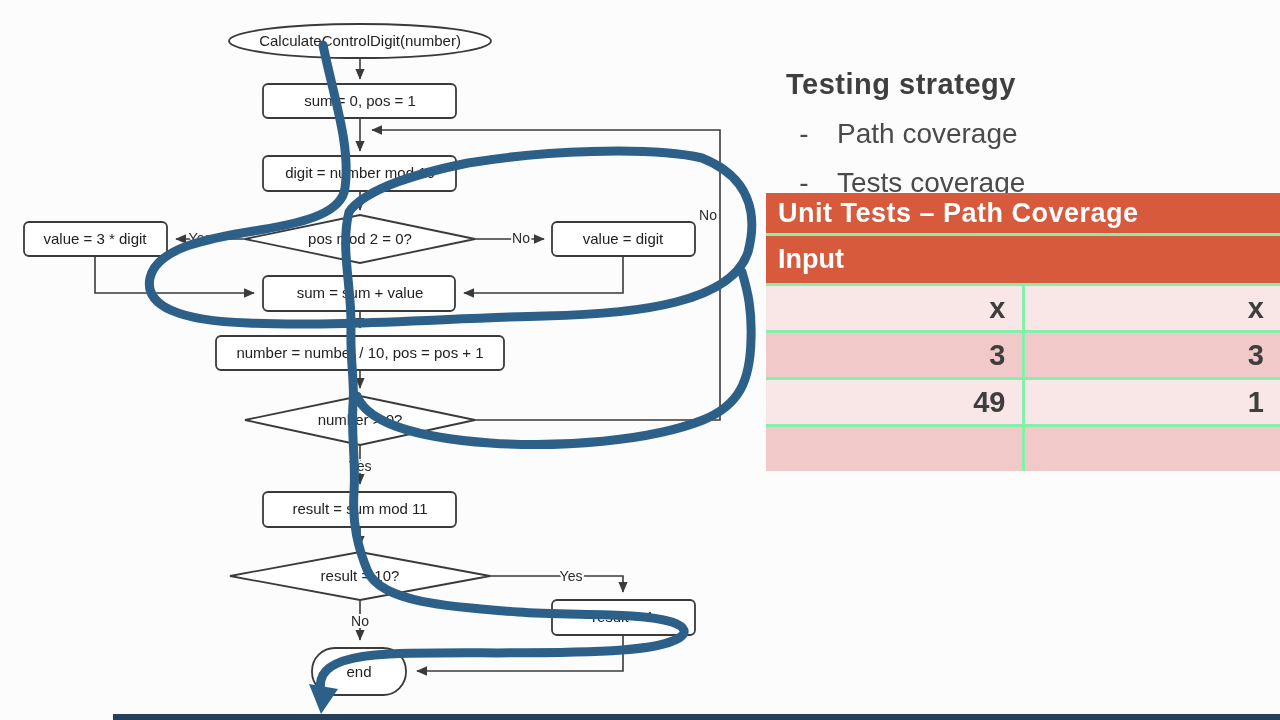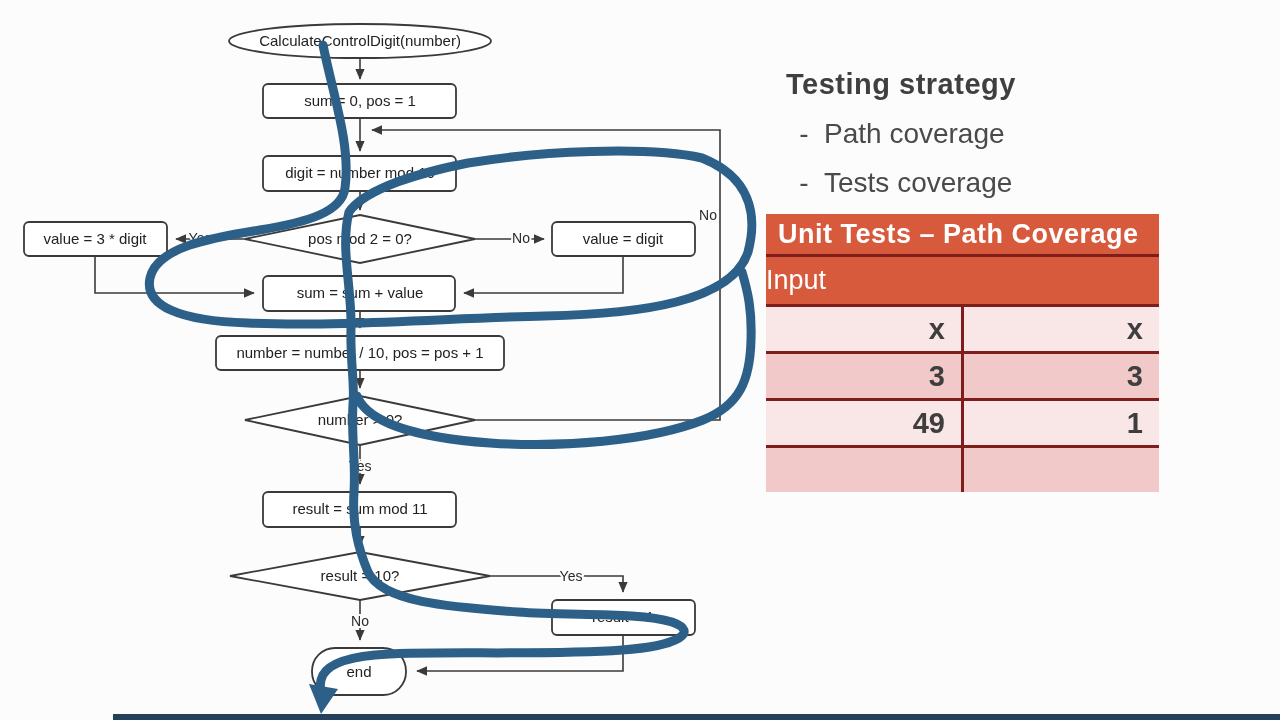--- a/index.html
+++ b/index.html
@@ -15,28 +15,28 @@
   .edge{fill:none;stroke:#3a3a3a;stroke-width:1.6;}
   .ntext{font-family:"Liberation Sans",sans-serif;font-size:15px;fill:#222;text-anchor:middle;}
   .ltext{font-family:"Liberation Sans",sans-serif;font-size:14px;fill:#2b2b2b;text-anchor:middle;
          paint-order:stroke;stroke:#fdfcfc;stroke-width:4px;}
   .trace{fill:none;stroke:#2c6088;stroke-width:9;stroke-linecap:round;stroke-linejoin:round;}
   
   .strategy{position:absolute;left:786px;top:52px;width:460px;}
   .s-head{font-size:29px;font-weight:bold;color:#3f3f3f;letter-spacing:.5px;margin-top:16px;}
   .s-bullet{display:flex;margin-top:17px;font-size:28px;color:#4a4a4a;}
   .s-bullet .dash{width:36px;text-align:center;color:#4a4a4a;}
-  .s-bullet .blabel{margin-left:2px;}
+  .s-bullet .blabel{margin-left:15px;}
   
-  .utable{position:absolute;left:766px;top:193px;width:393px;background:#7f1d1d;margin-top:21px;}
+  .utable{position:absolute;left:766px;top:193px;width:514px;background:#86efac;}
   .t-title{height:40px;line-height:40px;background:#d85a3c;color:#fff;
            font-size:27px;font-weight:bold;padding-left:12px;letter-spacing:.5px;}
   .t-head{display:flex;margin-top:3px;gap:3px;}
   .t-head .hcell{flex:1;height:47px;line-height:47px;background:#d85a3c;color:#fff;
-                 font-size:27px;font-weight:normal;box-sizing:border-box;}
+                 font-size:27px;font-weight:bold;padding-left:12px;box-sizing:border-box;}
   .t-row{display:flex;margin-top:3px;gap:3px;}
   .t-row .cell{flex:1;height:44px;line-height:44px;font-size:29px;font-weight:bold;
                color:#3e3e3e;text-align:right;padding-right:16px;box-sizing:border-box;}
   .t-row.light .cell{background:#f9e6e6;}
   .t-row.dark  .cell{background:#f2c9c9;}
   
   .progress{position:absolute;left:113px;top:714px;width:1167px;height:6px;background:#24405a;}
 </style>
 </head>
 <body>

